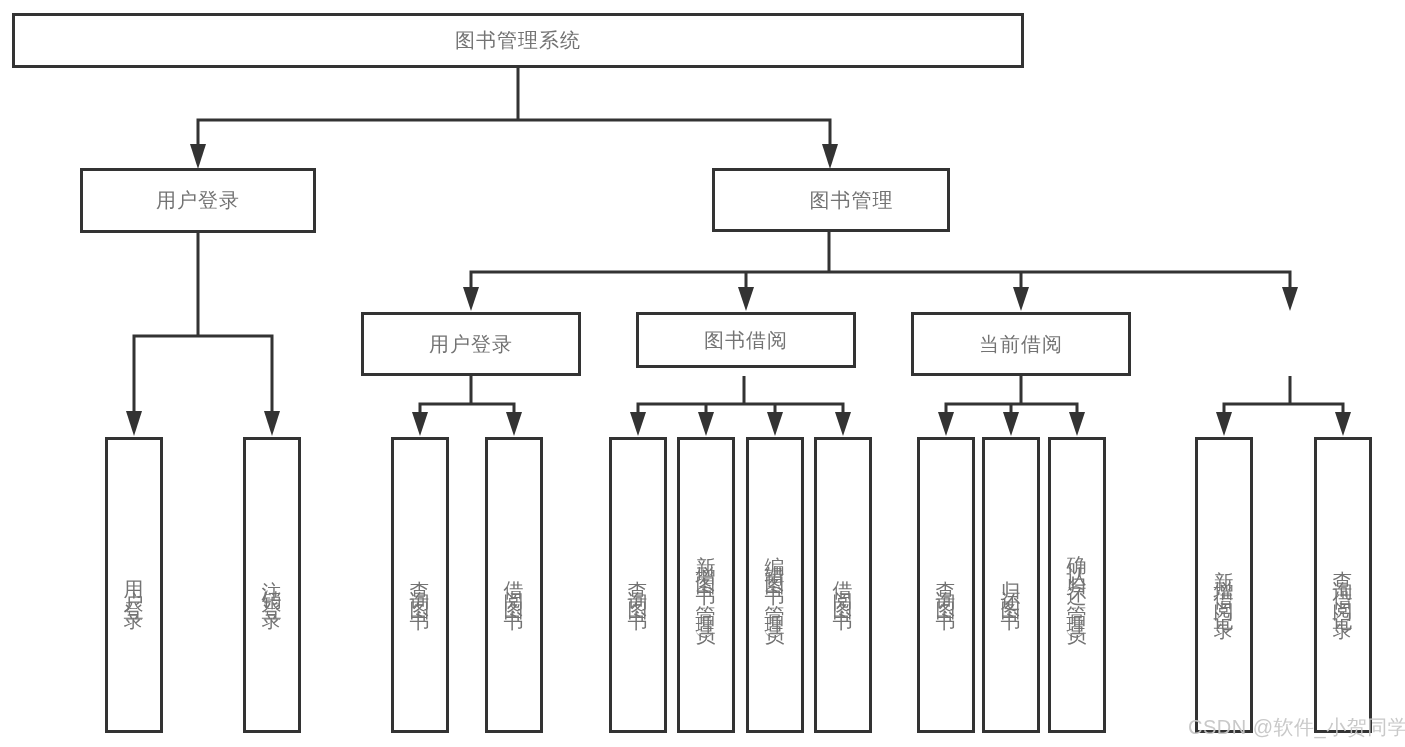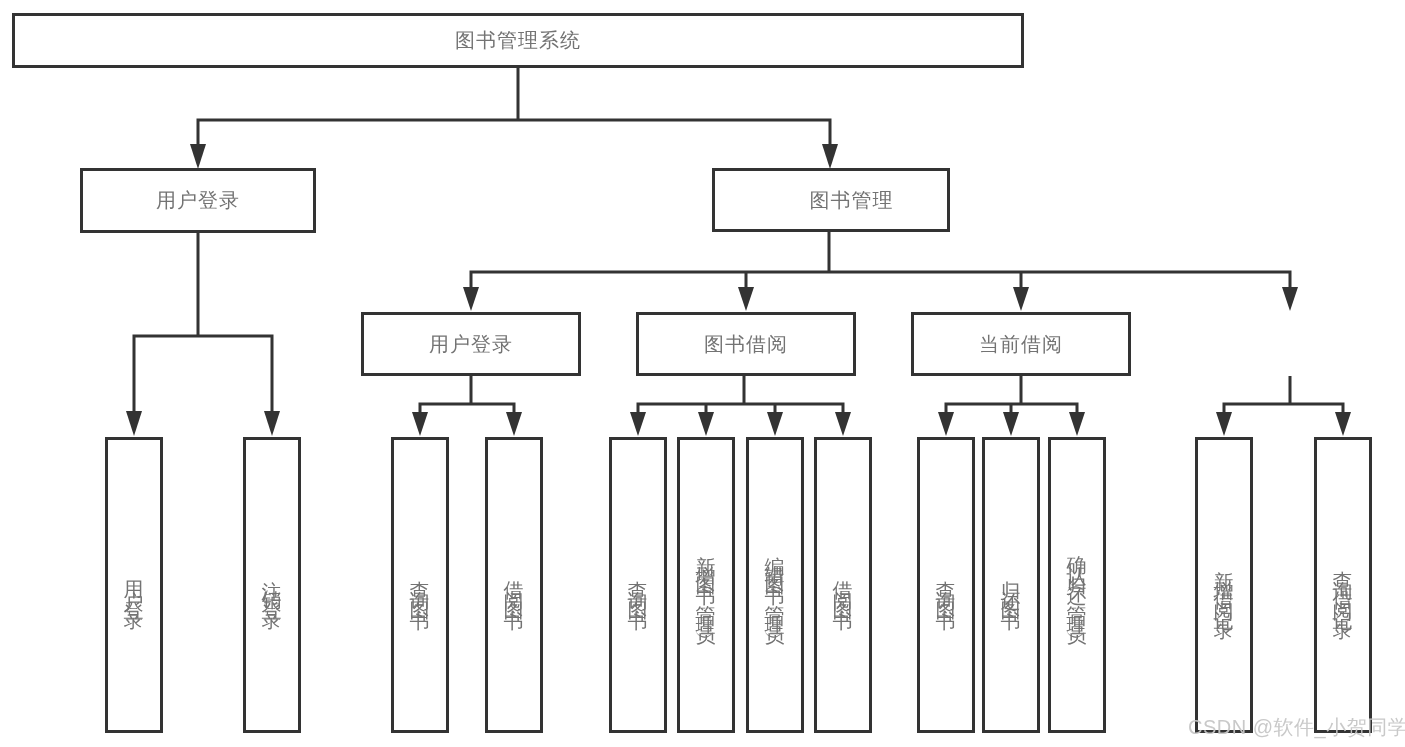--- a/index.html
+++ b/index.html
@@ -91,21 +91,21 @@
       <path d="M1343,436 L1335,412 L1351,412 Z"></path>
     </g>
   </svg>
 
   <div class="box h" style="left:12px;top:13px;width:1012px;height:55px;">图书管理系统</div>
 
   <div class="box h" style="left:80px;top:168px;width:236px;height:65px;">用户登录</div>
   <div class="box h" style="left:712px;top:168px;width:238px;height:64px;padding-left:41px;">图书管理</div>
 
   <div class="box h" style="left:361px;top:312px;width:220px;height:64px;">用户登录</div>
-  <div class="box h" style="left:636px;top:312px;width:220px;height:64px;">图书借阅</div>
+  <div class="box h" style="left:636px;top:312px;width:220px;height:56px;">图书借阅</div>
   <div class="box h" style="left:911px;top:312px;width:220px;height:64px;text-align:right;">当前借阅</div>
 
   <div class="box v" style="left:105px;top:437px;width:58px;height:296px;">用户登录</div>
   <div class="box v" style="left:243px;top:437px;width:58px;height:296px;">注销登录</div>
 
   <div class="box v" style="left:391px;top:437px;width:58px;height:296px;">查询图书</div>
   <div class="box v" style="left:485px;top:437px;width:58px;height:296px;">借阅图书</div>
 
   <div class="box v" style="left:609px;top:437px;width:58px;height:296px;">查询图书</div>
   <div class="box v" style="left:677px;top:437px;width:58px;height:296px;">新增图书（管理员）</div>

